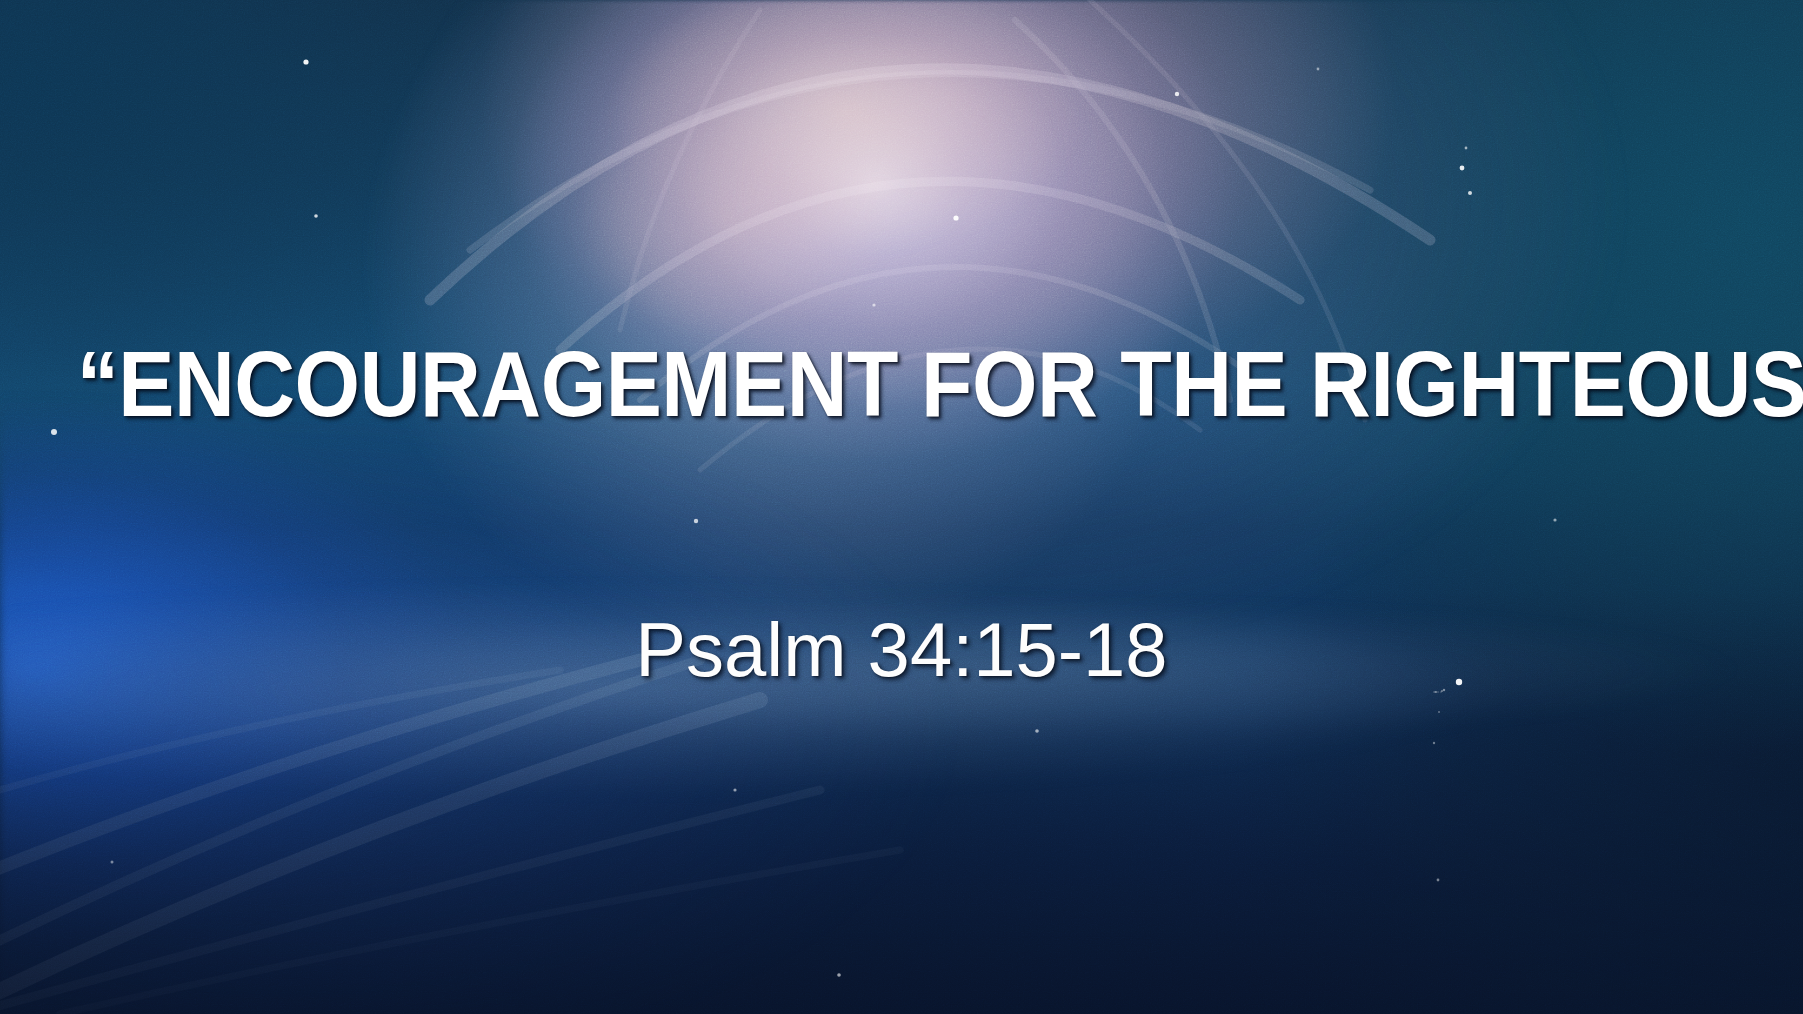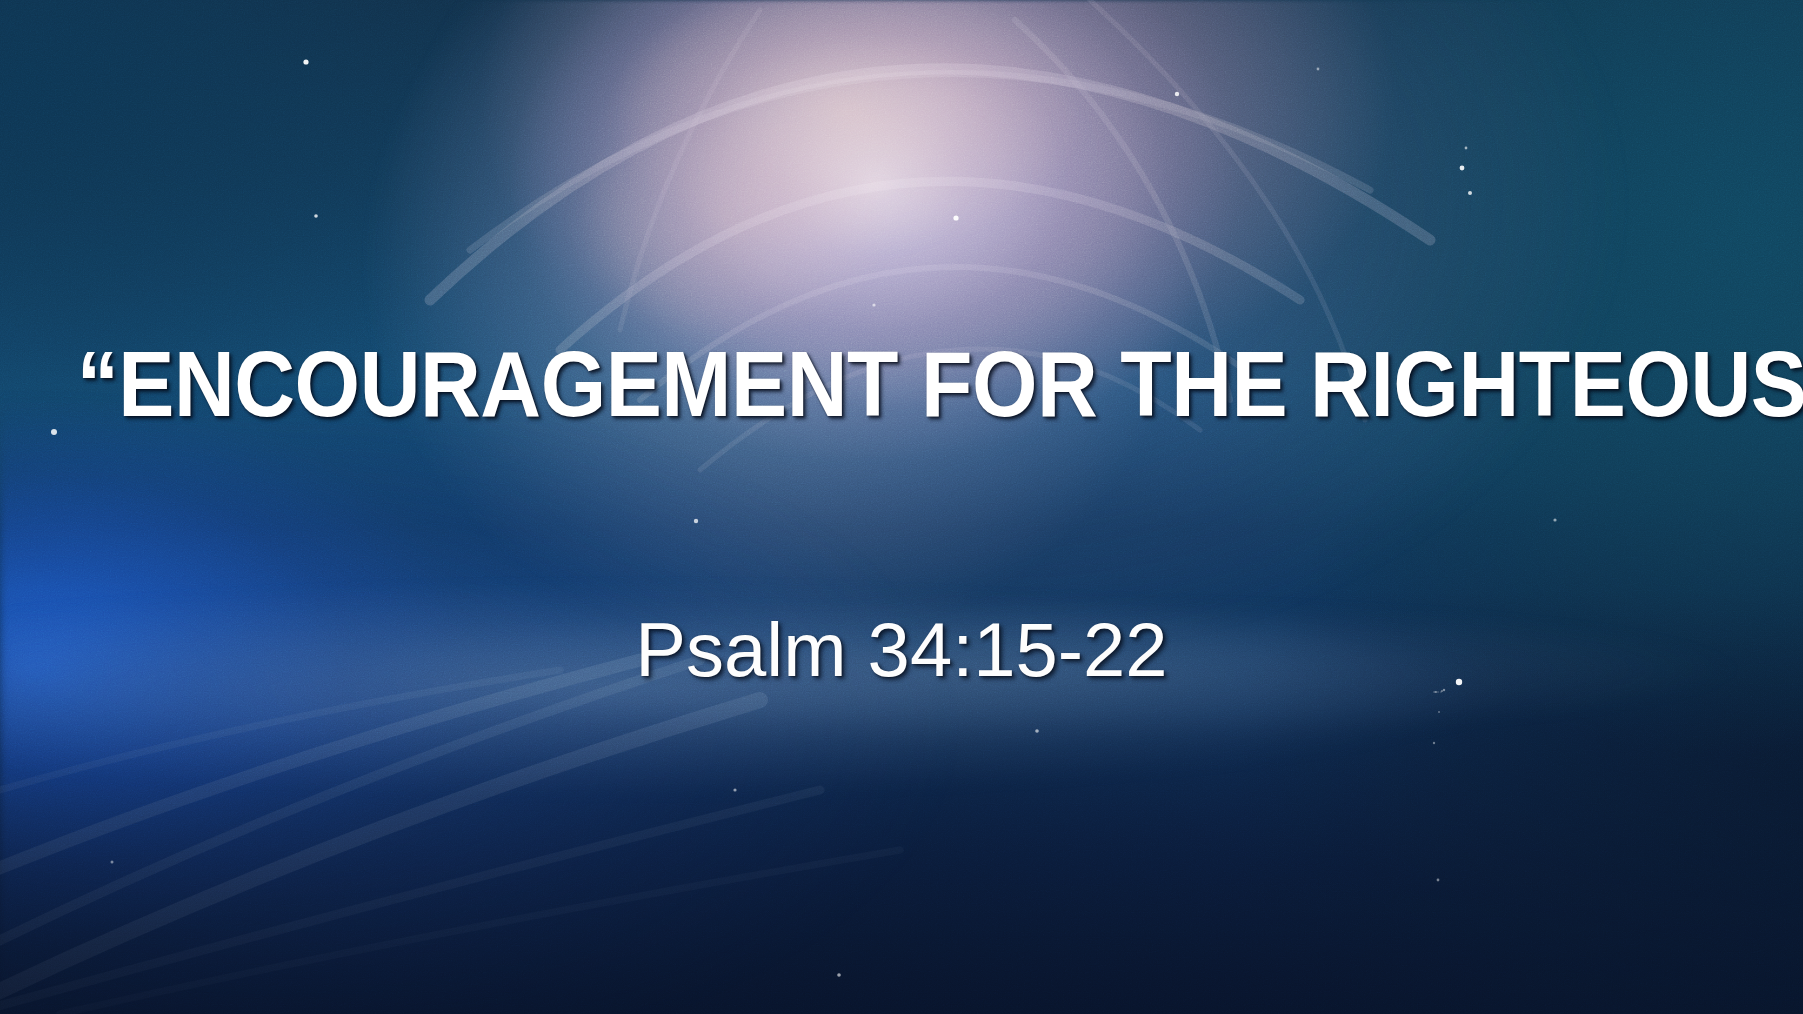--- a/index.html
+++ b/index.html
@@ -224,16 +224,16 @@
         <circle cx="1037" cy="731" r="1.8" opacity="0.60"></circle>
         <circle cx="1439" cy="712" r="1.0" opacity="0.35"></circle>
         <circle cx="1318" cy="69" r="1.4" opacity="0.50"></circle>
         <circle cx="112" cy="862" r="1.5" opacity="0.45"></circle>
       </g>
     </svg>
   </div>
 
   <div id="content">
     <div id="slide-title">“ENCOURAGEMENT FOR THE RIGHTEOUS”</div>
-    <div id="slide-subtitle">Psalm 34:15-22</div>
+    <div id="slide-subtitle">Psalm 34:15-18</div>
   </div>
 
 </div>
 
 </body></html>

